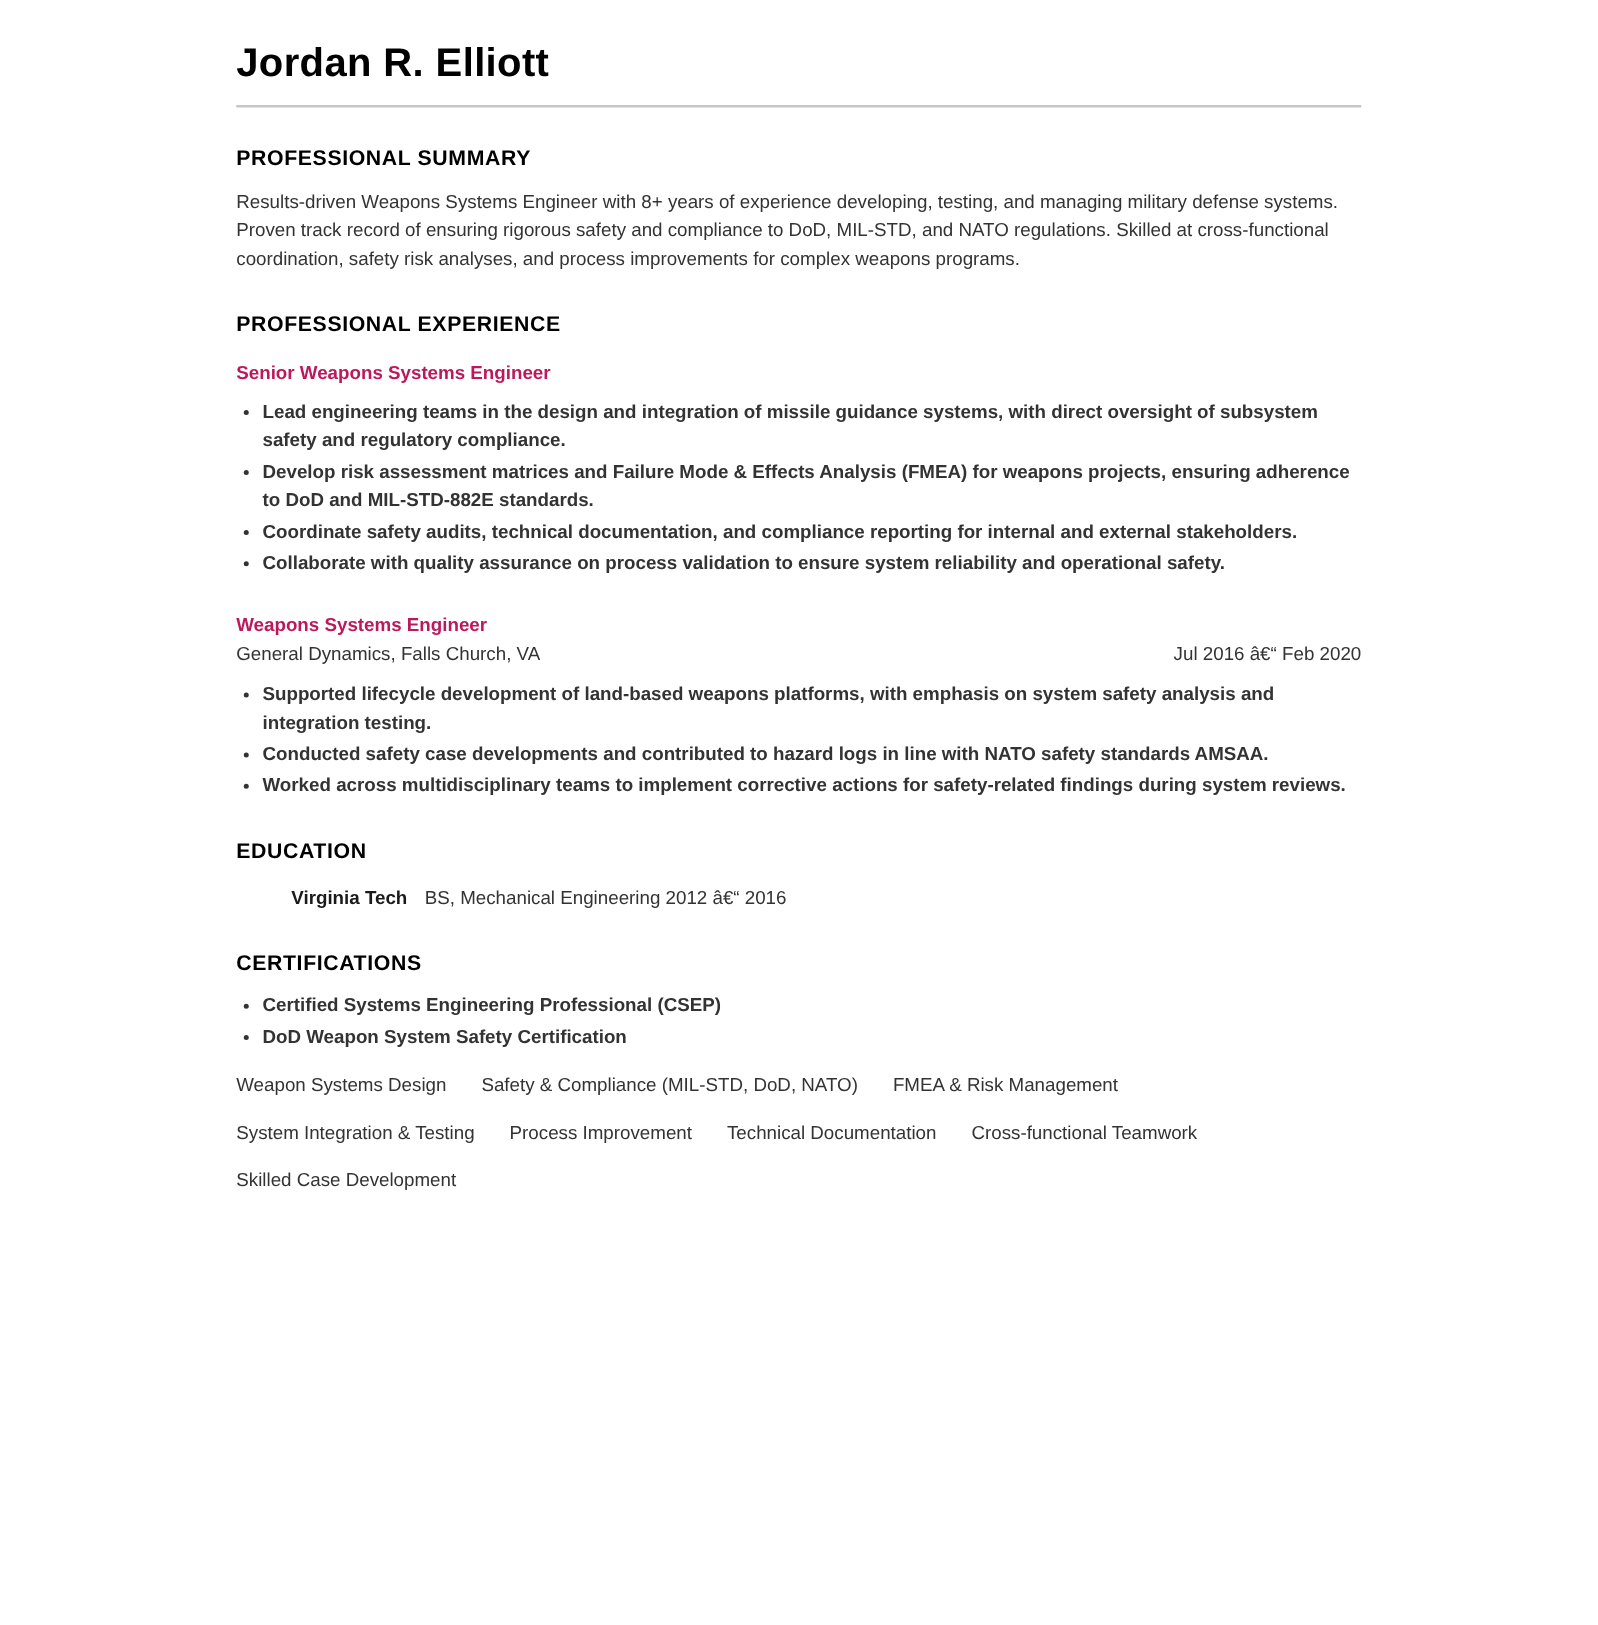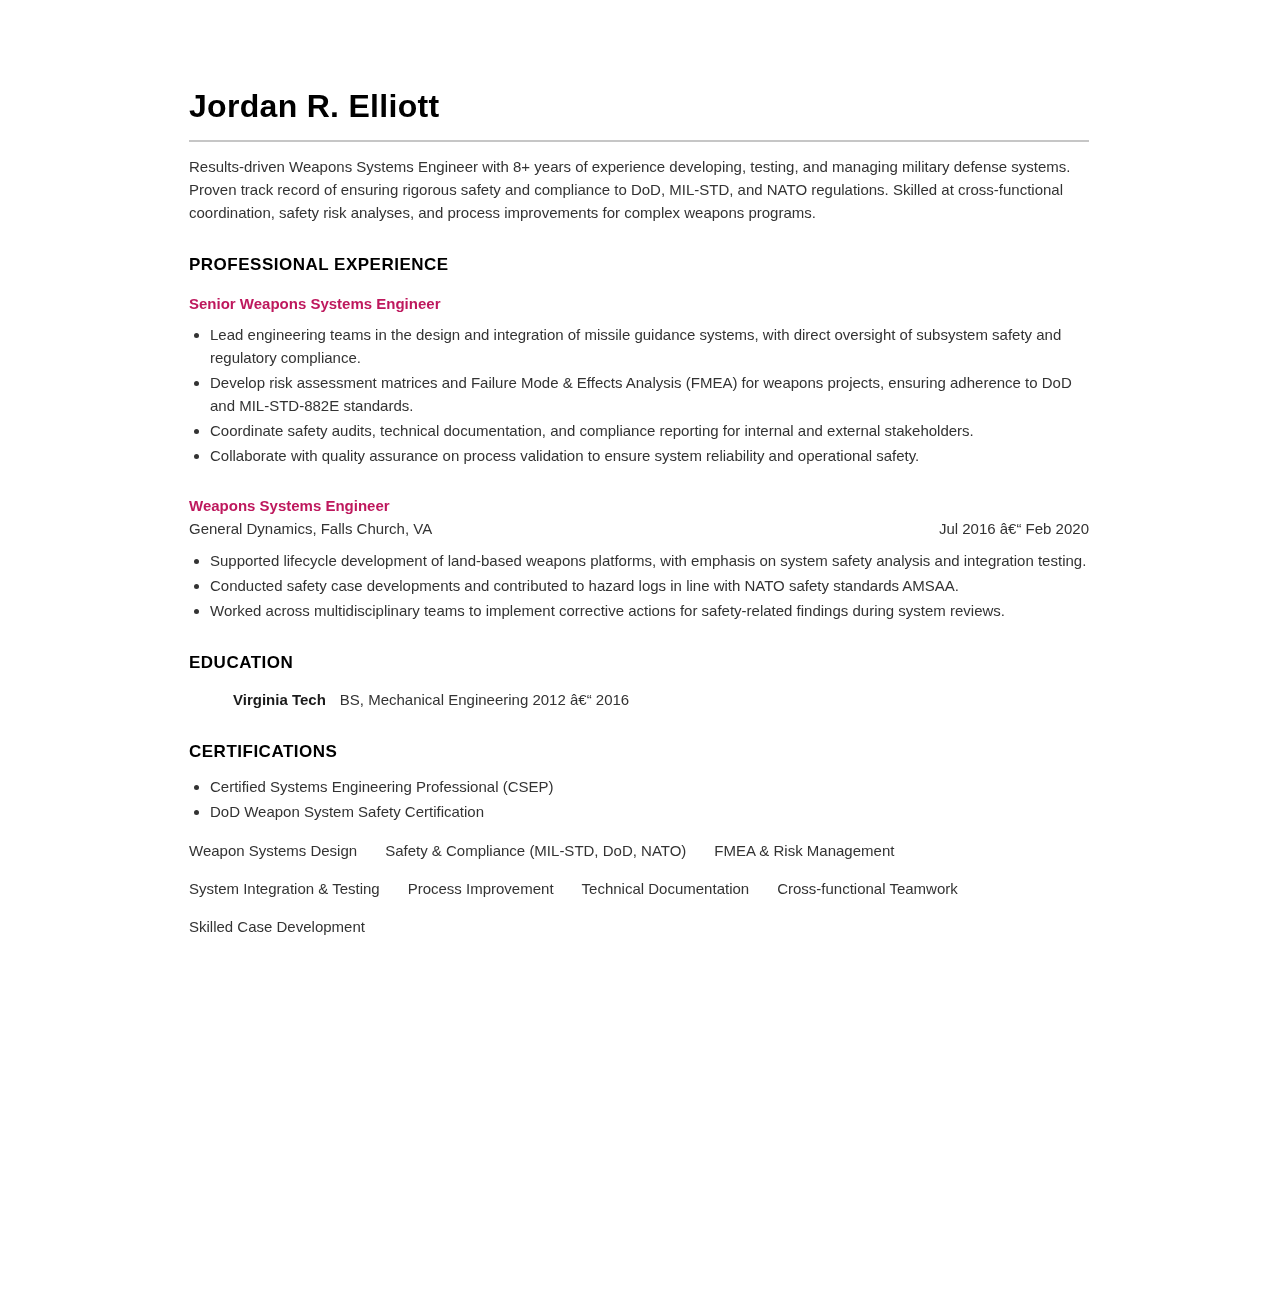--- a/index.html
+++ b/index.html
@@ -8,21 +8,21 @@
     width: 1278px;
     min-height: 1300px;
     background: #ffffff;
     font-family: "Liberation Sans", "DejaVu Sans", sans-serif;
     font-size: 15px;
     color: #333333;
   }
   .resume {
     width: 900px;
     margin: 0 auto;
-    padding-top: 88px;
+    padding-top: 32px;
   }
   h1 {
     margin: 0;
     font-size: 32px;
     line-height: 1.15;
     font-weight: bold;
     color: #000000;
     letter-spacing: 0.3px;
   }
   .contact {
@@ -62,20 +62,21 @@
   .job-meta {
     display: flex;
     justify-content: space-between;
     align-items: baseline;
     line-height: 24px;
   }
   .job-dates { white-space: nowrap; }
   ul {
     margin: 8px 0 0 0;
     padding-left: 21px;
+    font-weight: bold;
   }
   li {
     line-height: 23px;
     margin-bottom: 2px;
   }
   .edu-line {
     margin-top: 15px;
     line-height: 23px;
   }
   .edu-school {
@@ -98,20 +99,21 @@
 </head>
 <body>
 
 <div class="resume">
 
   <h1>Jordan R. Elliott</h1>
 
 
   <div class="rule"></div>
 
+  <h2>PROFESSIONAL SUMMARY</h2>
   <p class="summary-text">Results-driven Weapons Systems Engineer with 8+ years of experience developing, testing, and managing military defense systems. Proven track record of ensuring rigorous safety and compliance to DoD, MIL-STD, and NATO regulations. Skilled at cross-functional coordination, safety risk analyses, and process improvements for complex weapons programs.</p>
 
   <h2>PROFESSIONAL EXPERIENCE</h2>
 
   <div class="job">
     <div class="job-title">Senior Weapons Systems Engineer</div>
     <ul>
       <li>Lead engineering teams in the design and integration of missile guidance systems, with direct oversight of subsystem safety and regulatory compliance.</li>
       <li>Develop risk assessment matrices and Failure Mode &amp; Effects Analysis (FMEA) for weapons projects, ensuring adherence to DoD and MIL-STD-882E standards.</li>
       <li>Coordinate safety audits, technical documentation, and compliance reporting for internal and external stakeholders.</li>

